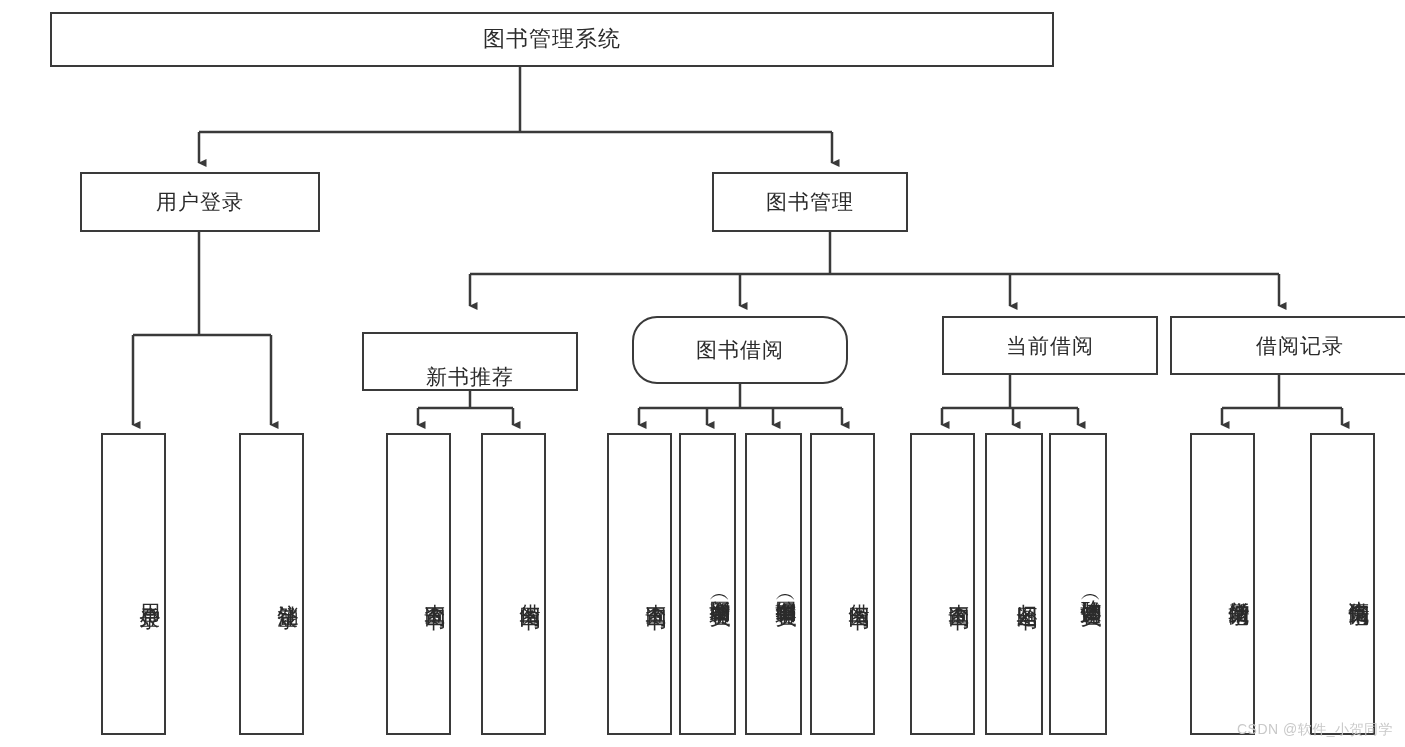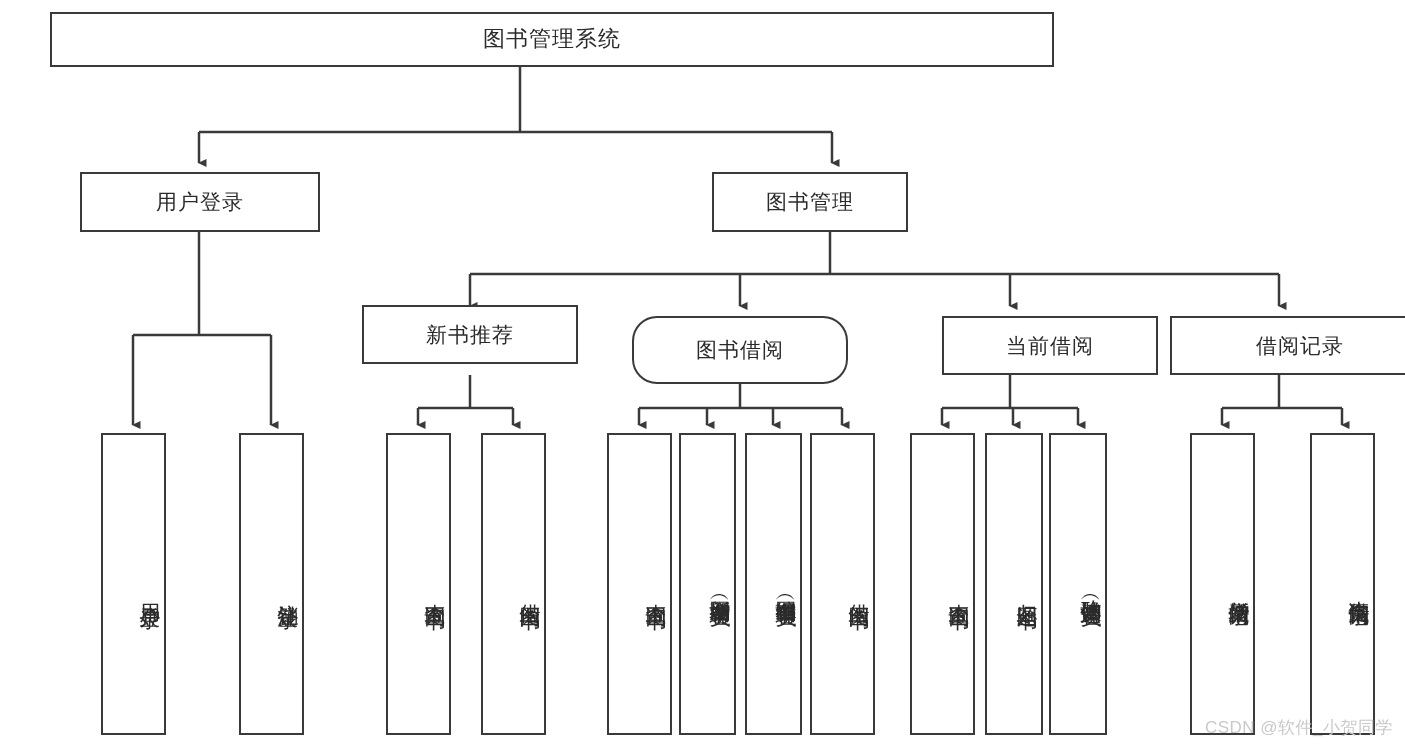--- a/index.html
+++ b/index.html
@@ -56,21 +56,21 @@
     left: 0;
     top: 0;
     width: 1405px;
     height: 747px;
     pointer-events: none;
   }
   .watermark {
     position: absolute;
     right: 12px;
     bottom: 8px;
-    font-size: 17px;
+    font-size: 14px;
     color: #c9c9c9;
     letter-spacing: 0.5px;
     white-space: nowrap;
   }
 </style>
 </head>
 <body>
 
 <div id="canvas">
 
@@ -128,21 +128,21 @@
     <span>图书管理系统</span>
   </div>
 
   <div class="node horizontal" style="left:80px; top:172px; width:240px; height:60px;">
     <span>用户登录</span>
   </div>
   <div class="node horizontal" style="left:712px; top:172px; width:196px; height:60px;">
     <span>图书管理</span>
   </div>
 
-  <div class="node horizontal" style="left:362px; top:305px; width:216px; height:59px;">
+  <div class="node horizontal" style="left:362px; top:332px; width:216px; height:59px;align-items:flex-end;">
     <span>新书推荐</span>
   </div>
   <div class="node horizontal" style="left:632px; top:316px; width:216px; height:68px;border-radius:25px;">
     <span>图书借阅</span>
   </div>
   <div class="node horizontal" style="left:902px; top:316px; width:216px; height:59px;margin-left:40px;">
     <span>当前借阅</span>
   </div>
   <div class="node horizontal" style="left:1170px; top:316px; width:260px; height:59px;">
     <span>借阅记录</span>

